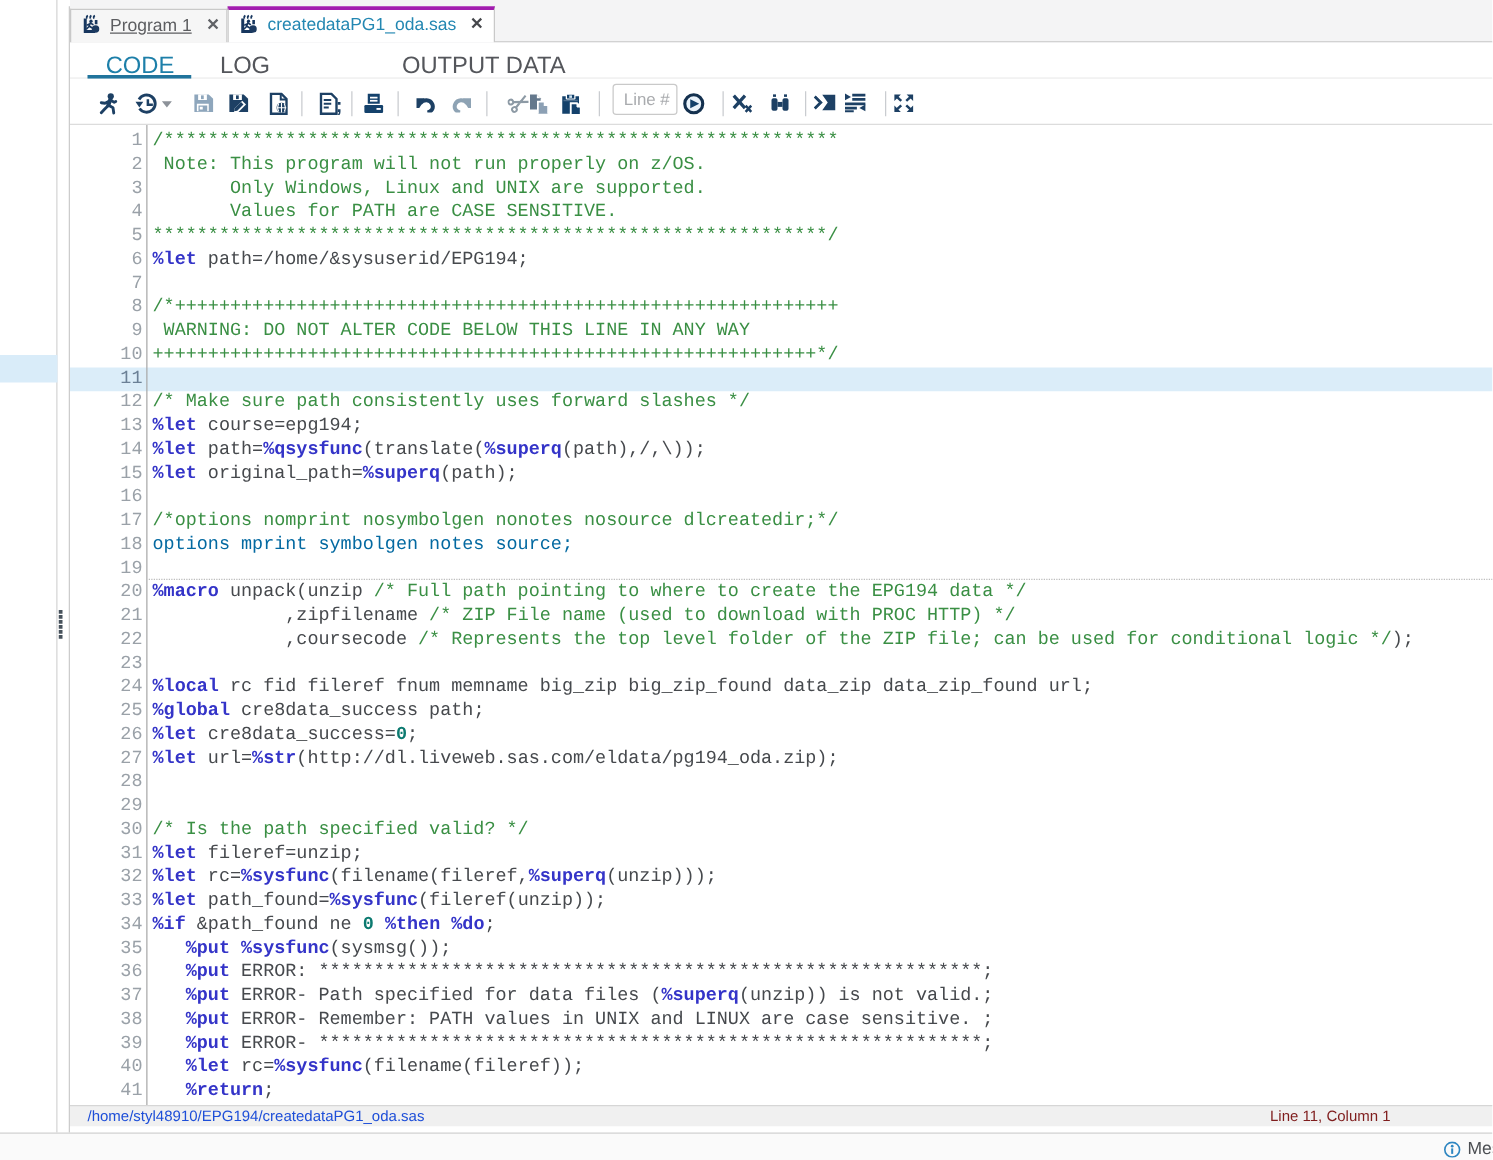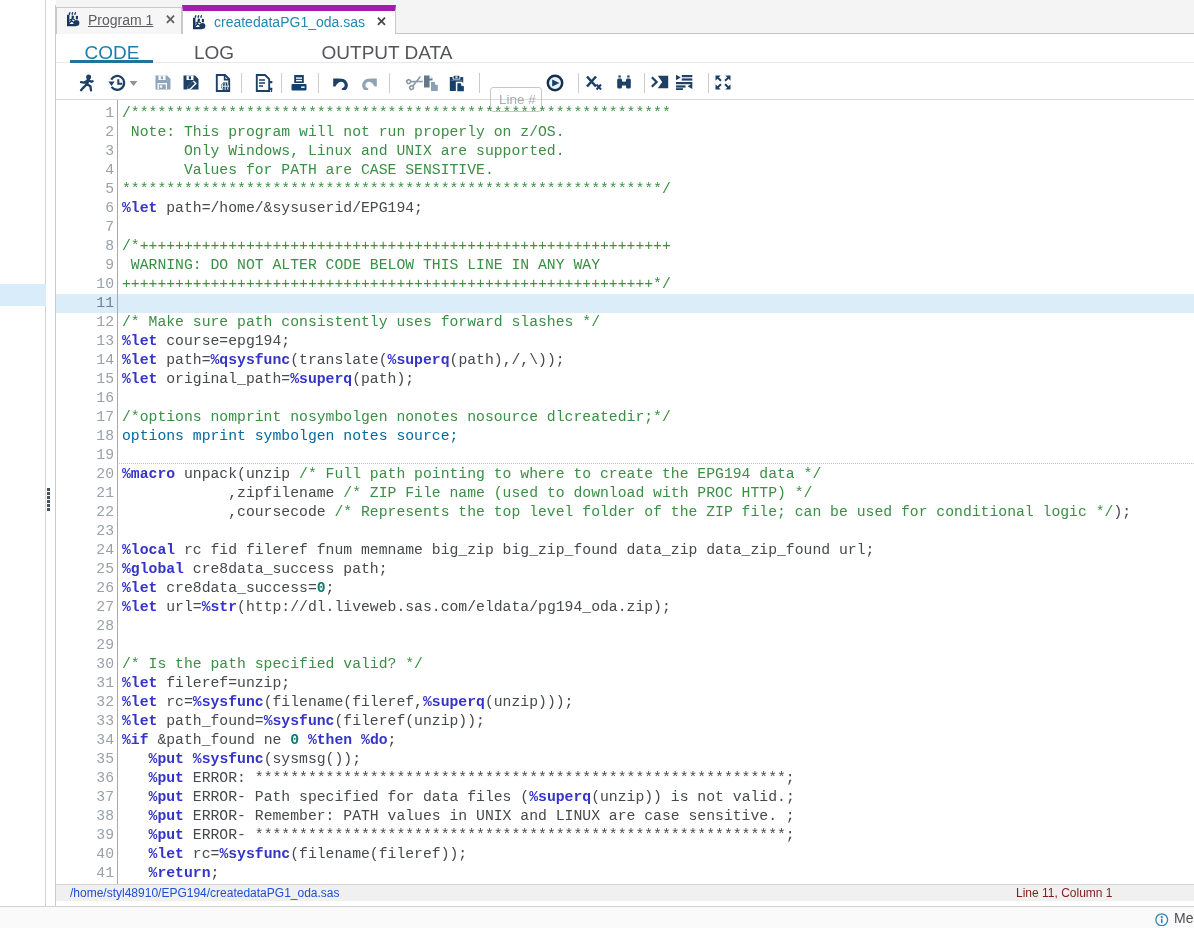--- a/index.html
+++ b/index.html
@@ -8,37 +8,37 @@
 .abs{position:absolute;}
 
 #sidebar{left:0;top:0;width:46px;height:907px;background:#fff;border-right:1px solid #d5d5d5;}
 #sidestrip{left:0;top:284px;width:46px;height:22px;background:#d9ecf9;}
 #splitdots{left:47px;top:488px;width:4px;height:20px;}
 #splitdots div{width:2.5px;height:2.5px;background:#47525c;margin:0 0 1.5px 0;}
 
 #mainborder{left:55px;top:5px;width:1px;height:902px;background:#ccc;}
 #tabstrip{left:56px;top:0;width:1138px;height:34px;background:#f4f4f5;border-bottom:1px solid #c6c6c6;}
 #tab1{left:56px;top:7px;width:126px;height:27px;background:#f6f6f6;border:1px solid #c9c9c9;border-bottom:none;}
-#tab2{left:182px;top:5px;width:214px;height:29px;background:#fff;border-left:1px solid #c9c9c9;border-right:1px solid #c9c9c9;border-top:6px solid #a21caf;}
+#tab2{left:182px;top:5px;width:214px;height:29px;background:#fff;border-left:1px solid #c9c9c9;border-right:1px solid #c9c9c9;border-top:3px solid #a21caf;}
 .tabtxt{font-size:14px;color:#5c5d60;}
 #tab1 .tabtxt{position:absolute;left:31px;top:4px;text-decoration:underline;}
 #tab2 .tabtxt{position:absolute;left:31px;top:3px;color:#2387b2;}
 .tabx{position:absolute;font-size:13px;font-weight:bold;color:#606266;}
 #tab1 .tabx{left:108px;top:4px;}
 #tab2 .tabx{left:193px;top:3px;color:#45474b;}
 .tabicon{position:absolute;left:8px;top:3px;width:16px;height:17px;}
 
 #subtabs{left:56px;top:34px;width:1138px;height:29px;background:#fff;border-bottom:1px solid #e9e9e9;}
 .stt{position:absolute;top:42px;transform:translateX(-50%);font-size:19px;color:#54565b;white-space:nowrap;}
 #codeu{left:70px;top:60px;width:83px;height:3px;background:#20749c;}
 
 #toolbar{left:56px;top:63px;width:1138px;height:37px;background:#fff;border-bottom:1px solid #dcdcdc;}
 .ticon{position:absolute;top:74px;}
 .tsep{position:absolute;top:73px;width:1px;height:20px;background:#c9ccd0;}
-#linebox{left:490px;top:67px;width:52px;height:25px;border:1.5px solid #c9c9c9;border-radius:3px;font-size:13.5px;color:#a9abae;padding:4px 0 0 8px;margin-top:20px;}
+#linebox{left:490px;top:67px;width:52px;height:25px;border:1.5px solid #c9c9c9;border-radius:3px;font-size:13.5px;color:#a9abae;padding:4px 0 0 8px;}
 
 #hl11{left:56px;top:294px;width:1138px;height:19px;background:#dbedf9;}
 #gutter{margin:0;left:56px;top:104px;width:58px;text-align:right;font-family:"Liberation Mono",monospace;
  font-size:14.75px;line-height:19px;color:#9aa1a8;white-space:pre;}
 #gutline{left:117px;top:100px;width:1px;height:784px;background:#a9a9a9;}
 #dotline{left:119px;top:463px;width:1075px;height:1px;border-top:1px dotted #bdbdbd;}
 #code{left:122px;top:104px;margin:0;font-family:"Liberation Mono",monospace;font-size:14.75px;
  line-height:19px;color:#46494d;white-space:pre;}
 #code .c{color:#3a8f44;}
 #code .k{color:#3434c8;font-weight:bold;}
@@ -84,21 +84,21 @@
 <path d="M4.6,3.4 a1.9,1.9 0 0 1 .7,-2.5 M7.4,3.4 a1.9,1.9 0 0 1 .7,-2.5 M10.2,3.4 a1.9,1.9 0 0 1 .7,-2.5" fill="none" stroke="#17365e" stroke-width="1.3"></path>
 <circle cx="7.8" cy="5.4" r="1.3" fill="#17365e"></circle>
 <path d="M7.4,6.6 L6.3,9.3 M7.5,7 l1.8,1.1 M7,7.6 l-2.2,.9 M6.3,9.3 l2.2,1.4 M6.4,9.5 l-1.9,2" stroke="#17365e" stroke-width="1.3" fill="none" stroke-linecap="round"></path>
 <circle cx="11.4" cy="11.6" r="3" fill="#1c3a60"></circle>
 </svg>
     <span class="tabtxt">createdataPG1_oda.sas</span>
     <span class="tabx">✕</span>
   </div>
 <div class="abs" id="subtabs"></div>
 <span class="stt" style="left:112px;color:#1d7fa9;">CODE</span>
-<span class="stt" style="left:214px;">LOG</span>
+<span class="stt" style="left:196px;">LOG</span>
 <span class="stt" style="left:283px;margin-top:40px;">RESULTS</span>
 <span class="stt" style="left:387px;">OUTPUT DATA</span>
 <div class="abs" id="codeu"></div>
 <div class="abs" id="toolbar"></div>
 <svg class="ticon" style="left:79px;top:74px;width:16px;height:19px;" viewBox="0 0 16 19">
 <circle cx="9.6" cy="3" r="2.5" fill="#1d4064"></circle>
 <path d="M9.4,5.2 L7.6,10.2" stroke="#1d4064" stroke-width="3.2" fill="none" stroke-linecap="round"></path>
 <path d="M9,6.6 L5,8.6 L2,8.2 M9.4,6.2 L12.4,7.8 L13.6,7.2 M7.6,10 L11.4,12.2 L12,16.4 M7.8,10.2 L4.6,13.4 L2,16.2" stroke="#1d4064" stroke-width="2.3" fill="none" stroke-linecap="round" stroke-linejoin="round"></path>
 </svg>
 <svg class="ticon" style="left:108px;top:74px;width:19px;height:19px;" viewBox="0 0 19 19">

